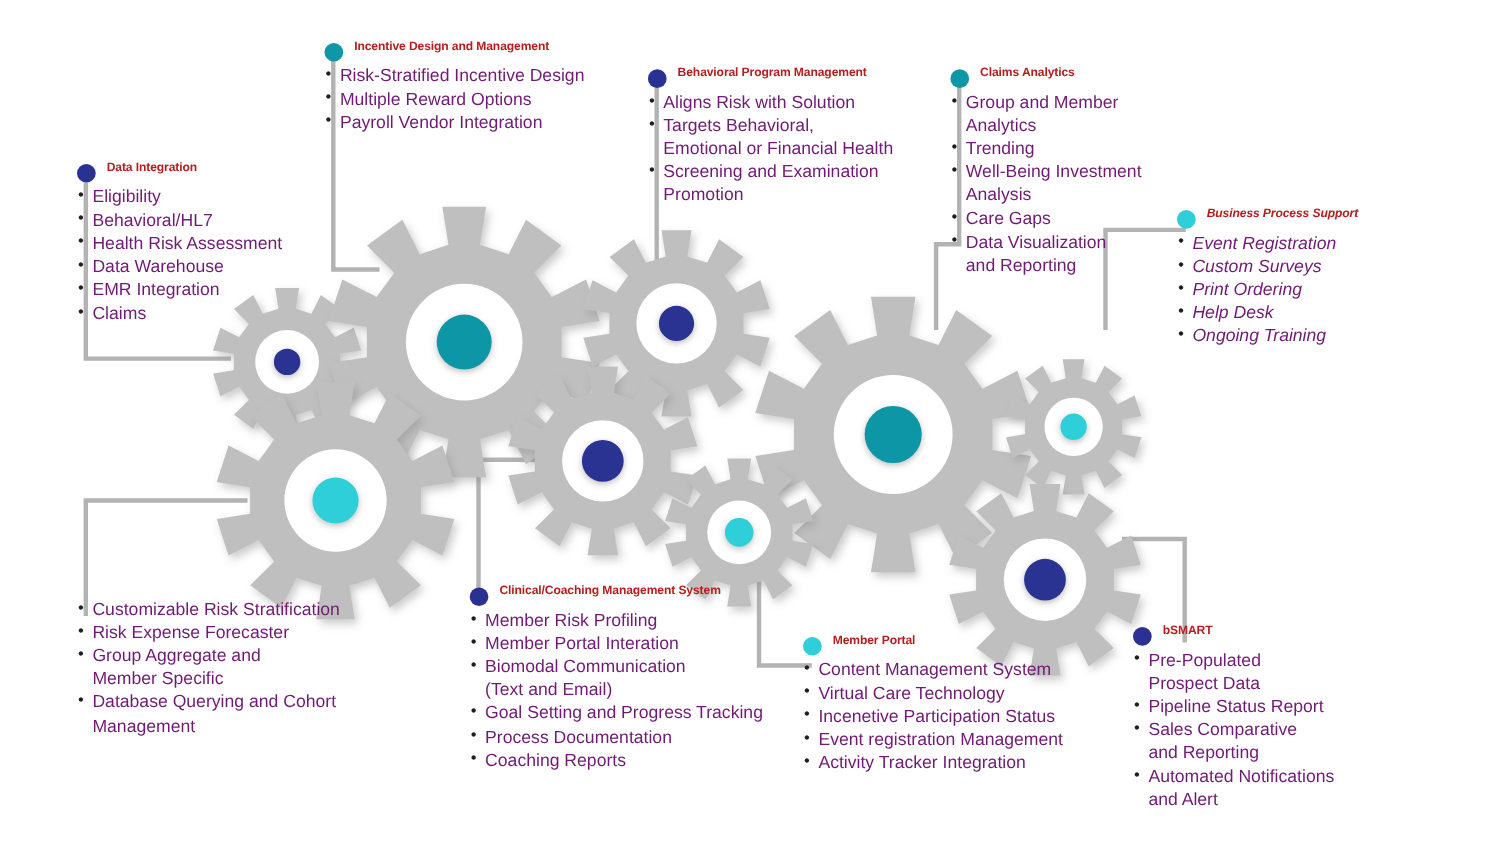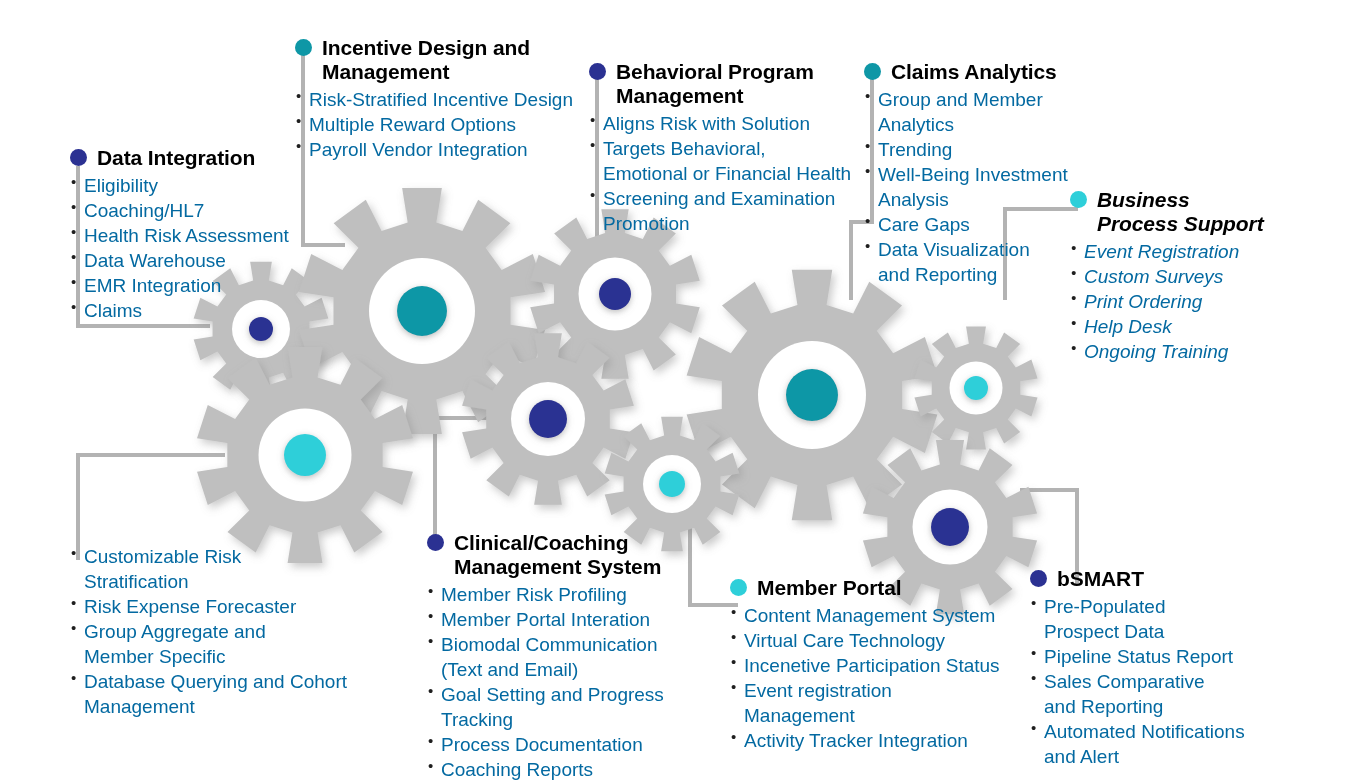--- a/index.html
+++ b/index.html
@@ -6,24 +6,24 @@
   body{width:1364px;height:784px;position:relative;overflow:hidden;
        font-family:"Liberation Sans","DejaVu Sans",sans-serif;color:#1a1a1a;}
   #stage{position:absolute;inset:0;width:1364px;height:784px;}
   #gearlayer{position:absolute;left:0;top:0;width:1364px;height:784px;}
   .block{position:absolute;}
   .blk-head{display:flex;align-items:flex-start;margin:0 0 2px 0;}
   .dot{width:17px;height:17px;border-radius:50%;flex:0 0 17px;margin-top:3px;}
   .dot.navy{background:#2b3192;}
   .dot.teal{background:#0e97a6;}
   .dot.cyan{background:#2ecfd9;}
-  .title{font-size:21px;font-weight:bold;line-height:1.14;color:#000000;
+  .title{font-size:11px;font-weight:bold;line-height:1.14;color:#b91c1c;
          margin-left:10px;letter-spacing:-0.1px;}
   ul.items{list-style:none;margin:3px 0 0 0;padding:0;}
-  ul.items li{font-size:19px;line-height:1.32;color:#0369a1;
+  ul.items li{font-size:16px;line-height:1.32;color:#701a75;
               padding-left:14px;position:relative;white-space:pre-line;}
   ul.items li:before{content:"\2022";position:absolute;left:1px;top:-1px;font-size:15px;color:#1f1f1f;}
   .ind{padding-left:28px;}
 </style>
 </head>
 <body>
 
 <div id="stage">
 
   <svg id="gearlayer" viewBox="0 0 1364 784">
@@ -96,21 +96,21 @@
   </svg>
 
   <div id="blocks">
       <div class="block" style="left: 70px; top: 146px; width: 250px;">
         <div class="blk-head">
           <span class="dot navy"></span>
           <div class="title">Data Integration</div>
         </div>
         <ul class="items ind">
           <li>Eligibility</li>
-          <li>Coaching/HL7</li>
+          <li>Behavioral/HL7</li>
           <li>Health Risk Assessment</li>
           <li>Data Warehouse</li>
           <li>EMR Integration</li>
           <li>Claims</li>
         </ul>
       </div>
       <div class="block" style="left: 295px; top: 36px; width: 282px;">
         <div class="blk-head">
           <span class="dot teal"></span>
           <div class="title">Incentive Design and Management</div>

